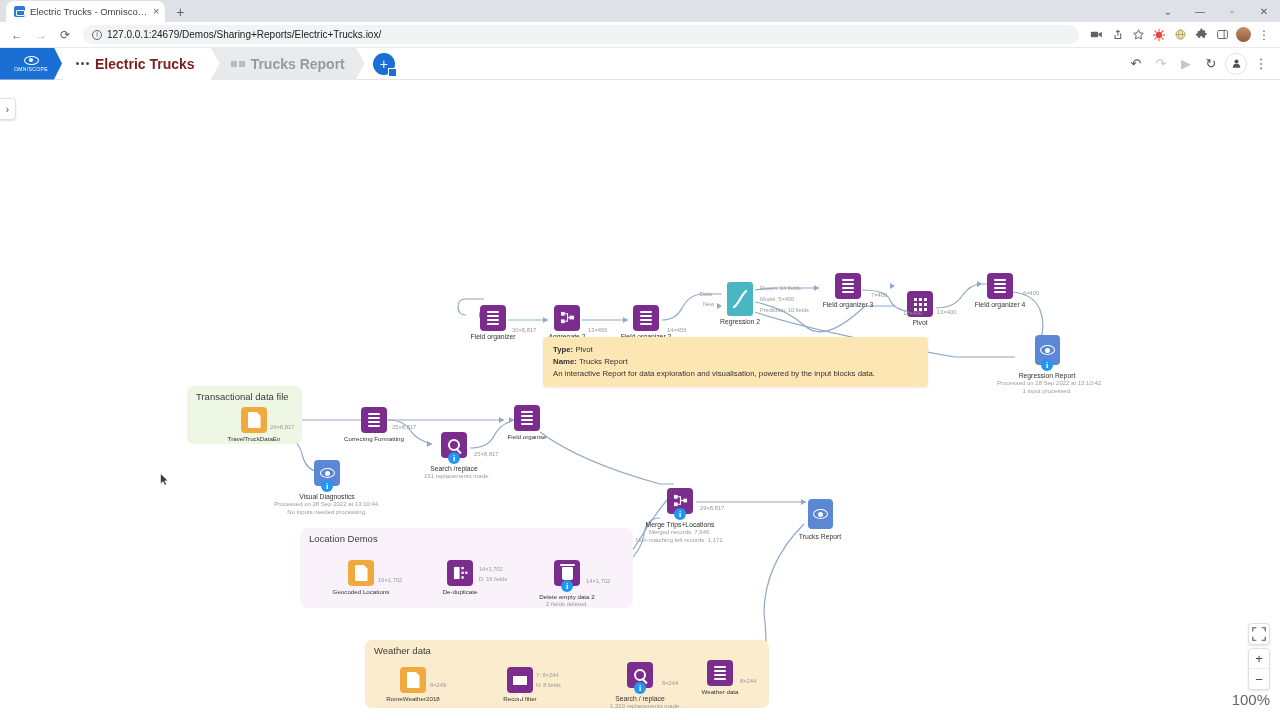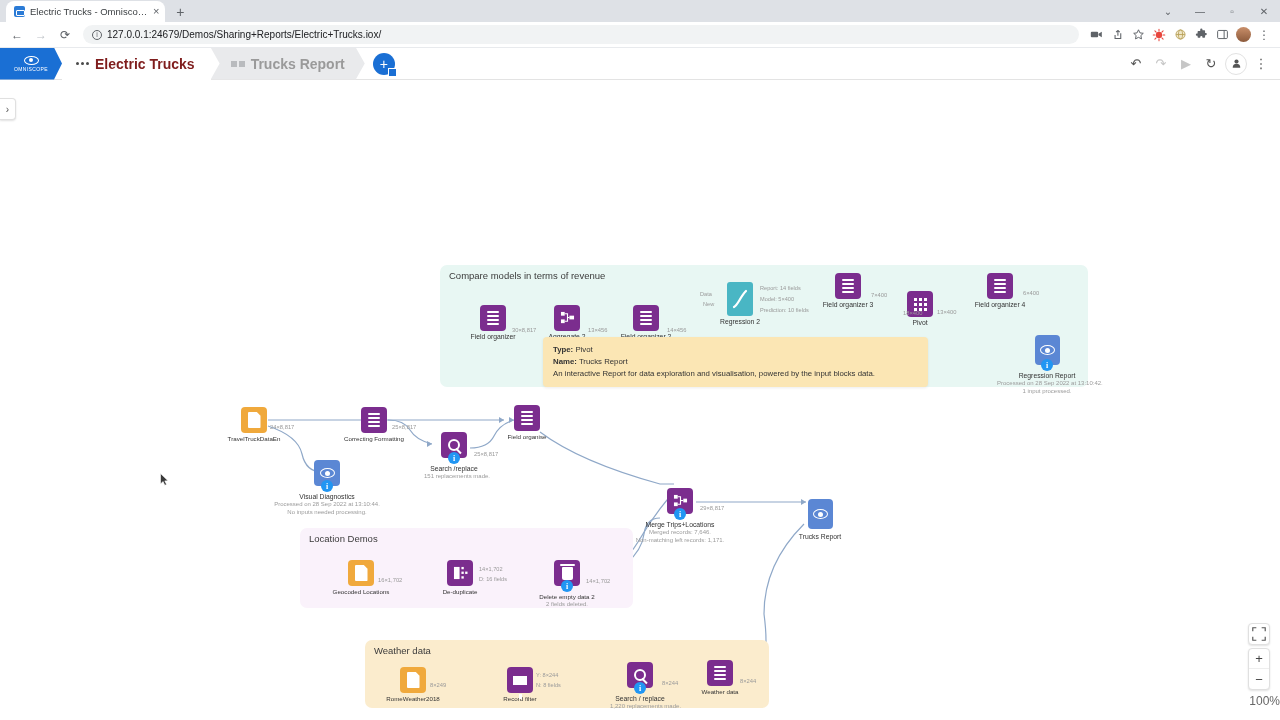--- a/index.html
+++ b/index.html
@@ -214,21 +214,21 @@
     box-shadow:0 1px 2px rgba(0,0,0,.12); font-size:5.5px; color:#555;
   }
   #zoomgroup {
     position:absolute; right:10px; bottom:30px; width:22px;
     background:#fff; border:1px solid #e0e0e0; border-radius:4px;
     box-shadow:0 1px 2px rgba(0,0,0,.12); overflow:hidden;
   }
   #zoomgroup div { height:20px; display:flex; align-items:center; justify-content:center;
     font-size:13px; color:#444; }
   #zoomgroup div:first-child { border-bottom:1px solid #eee; }
-  #zoompct { position:absolute; right:0; bottom:12px; font-size:12px; color:#666; }
+  #zoompct { position:absolute; right:10px; bottom:12px; font-size:15px; color:#666; }
 
   #cursor { position:absolute; left:160px; top:392px; width:9px; height:13px; }
 </style>
 </head>
 <body>
 
 <div id="titlebar">
   <div class="tab">
     <span class="favicon"></span>
     <span class="tab-title">Electric Trucks - Omniscope Evo</span>
@@ -388,23 +388,20 @@
         <path d="M552,493 l-5,-3 v6 z"></path>
         <path d="M674,412 l-5,-3 v6 z"></path>
         <path d="M806,422 l-5,-3 v6 z"></path>
         <path d="M506,600 l-5,-3 v6 z"></path>
         <path d="M622,598 l-5,-3 v6 z"></path>
         <path d="M704,598 l-5,-3 v6 z"></path>
       </g>
     </g>
   </svg>
 
-  <div class="group" style="left:440px; top:185px; width:648px; height:122px; background:#e8f7f3;">
-    <span class="glabel">Compare models in terms of revenue</span>
-  </div>
 
   <div class="node" style="left:463px; top:225px;">
     <div class="nbox purple">
         <span class="g-lines">
           <i></i>
           <i></i>
           <i></i>
           <i></i>
         </span>
       </div>
@@ -501,20 +498,23 @@
   <div class="node" style="left:1017px; top:255px; width:100px; margin-left:-20px;">
     <div class="nbox report">
       <span class="g-eye"></span>
       <span class="badge-i">i</span>
     </div>
     <div class="nlabel" style="margin-top:7px;">Regression Report</div>
     <div class="nsub">Processed on 28 Sep 2022 at 13:10:42.</div>
     <div class="nsub">1 input processed.</div>
   </div>
 
+  <div class="group" style="left:187px; top:306px; width:115px; height:58px; background:#eef7e4;">
+    <span class="glabel">Transactional data file</span>
+  </div>
 
   <div class="node" style="left:224px; top:327px;">
     <div class="nbox orange">
         <span class="g-doc"></span>
       </div>
     <div class="nlabel" style="font-size:6.2px;">TravelTruckDataEn</div>
   </div>
   <span class="clabel" style="left:270px; top:344px;">24×8,817</span>
 
   <div class="node" style="left:344px; top:327px;">

